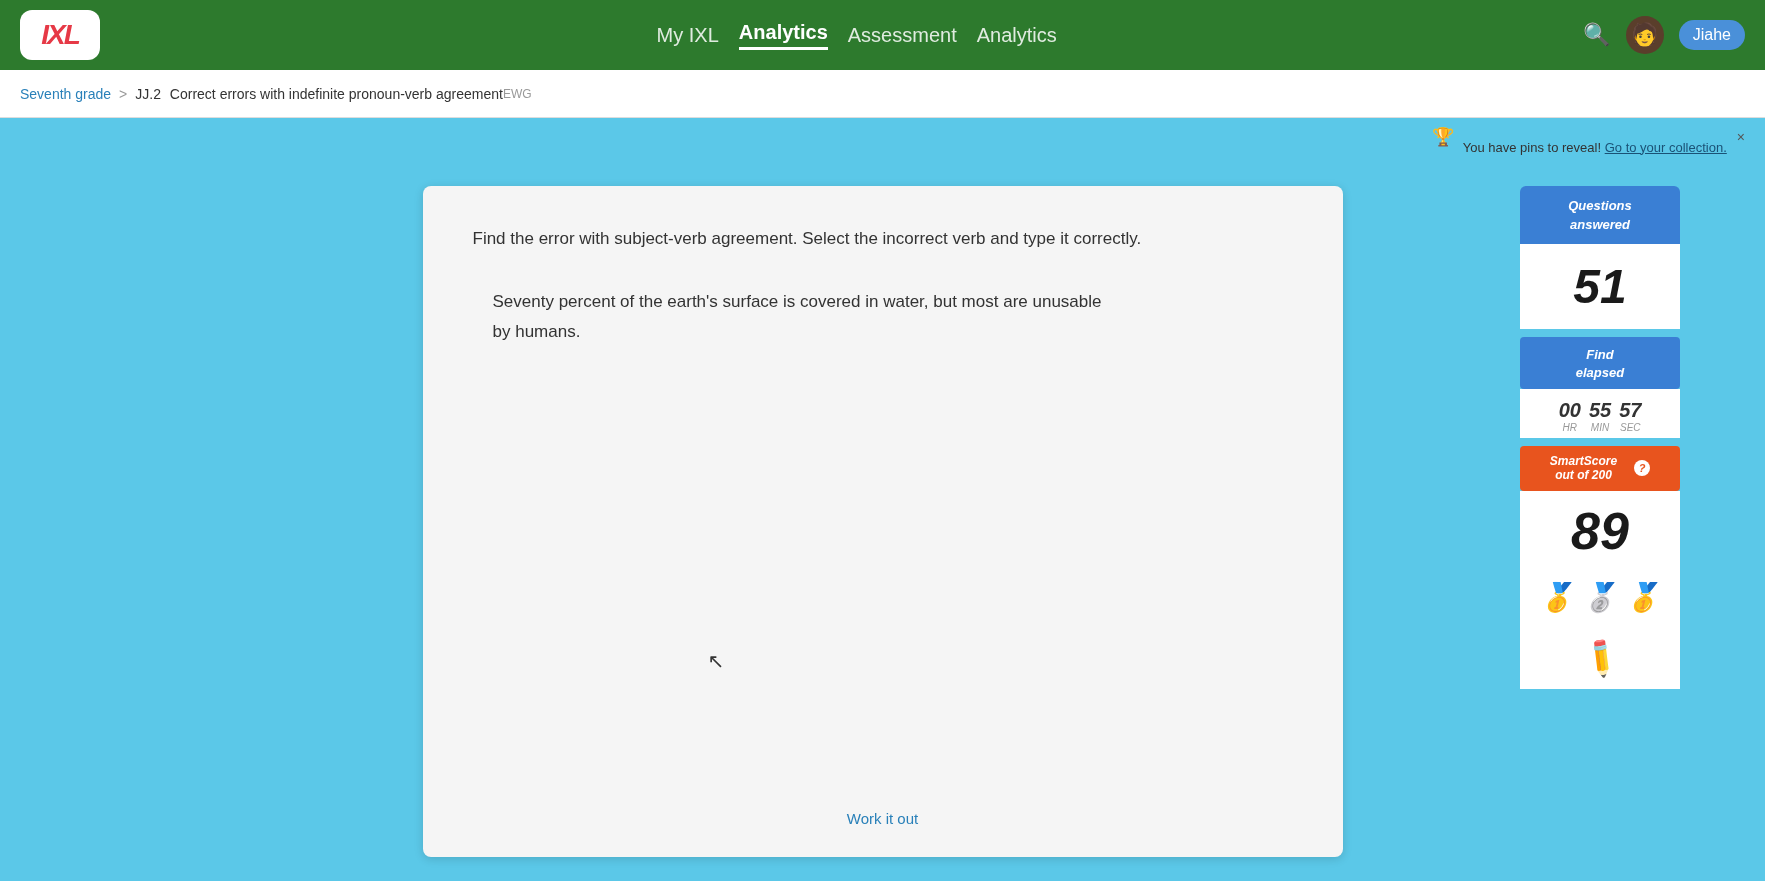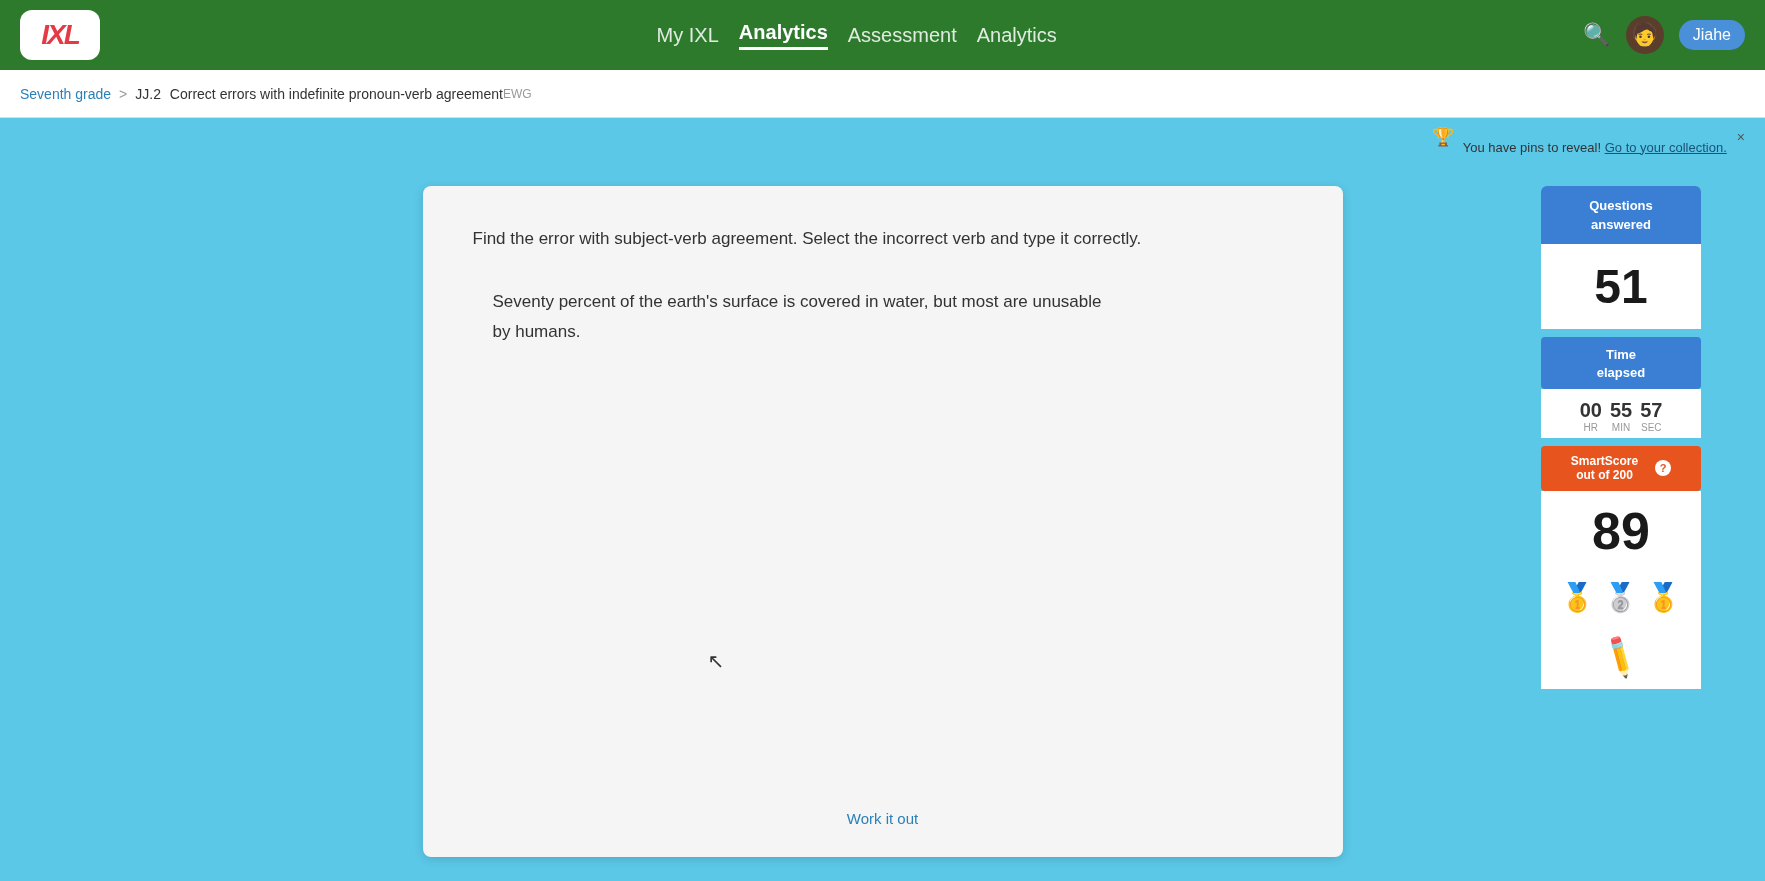--- a/index.html
+++ b/index.html
@@ -194,26 +194,27 @@
       transform: translateX(-50%);
       color: #2980b9;
       font-size: 15px;
       cursor: pointer;
       text-decoration: none;
     }
 
     
     .side-panel {
       position: absolute;
-      right: 64px;
+      right: 85px;
       top: 30px;
       width: 160px;
       display: flex;
       flex-direction: column;
       gap: 0;
+      font-style: italic;
     }
 
     .questions-answered-box {
       background: #3a7fd4;
       color: white;
       text-align: center;
       padding: 10px;
       border-radius: 6px 6px 0 0;
     }
     .questions-answered-label {
@@ -403,21 +404,21 @@
     <div class="questions-answered-box">
       <span class="questions-answered-label">
         <span>Questions</span><br>
         <span>answered</span>
       </span>
     </div>
     <span class="questions-answered-number">51</span>
 
     <div class="time-elapsed-box">
       <span class="time-elapsed-label">
-        <span>Time</span><br>
+        <span>Find</span><br>
         <span>elapsed</span>
       </span>
     </div>
     <div class="time-display">
       <div class="time-unit">
         <div class="time-number">00</div>
         <div class="time-label-small">HR</div>
       </div>
       <div class="time-unit">
         <div class="time-number">55</div>

